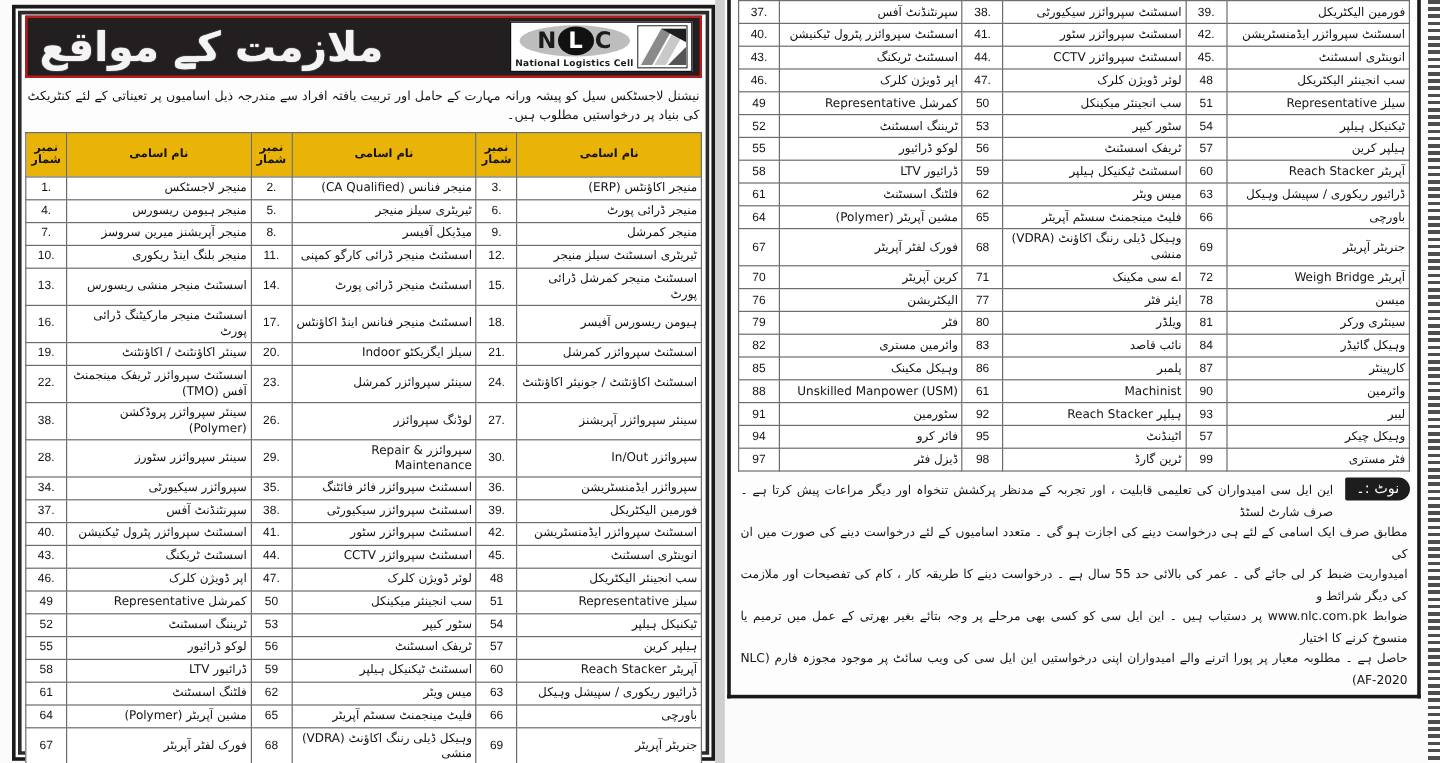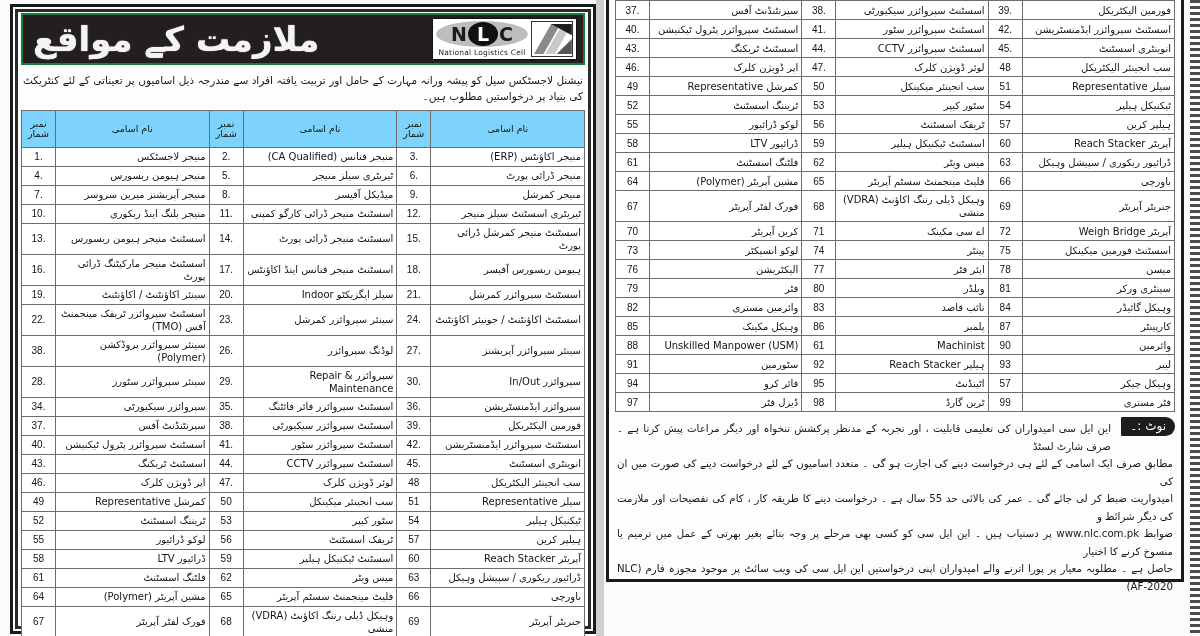--- a/index.html
+++ b/index.html
@@ -43,21 +43,21 @@
     position:absolute; left:586px; top:0; width:10px; height:636px;
     background:repeating-linear-gradient(to bottom,#2e2e2e 0 3px,#fdfdfd 3px 6px);
     opacity:.85;
   }
 
   
   .masthead {
     position:relative; height:52px; background:#231f20;
     display:flex; align-items:center; justify-content:space-between;
     padding:0 6px 0 10px; margin-bottom:4px;
-    border:2px solid #15803d;
+    border:2px solid #b91c1c;
   }
   .masthead-title {
     color:#f4f4f4; font-size:34px; font-weight:bold;
     letter-spacing:1px; direction:rtl; white-space:nowrap;
     font-family:"DejaVu Sans","Liberation Sans",sans-serif;
     text-shadow:0 0 1px #fff;
   }
   .logo-box {
     background:#fff; border:1px solid #111;
     display:flex; align-items:center; padding:2px 3px; height:42px;
@@ -67,21 +67,21 @@
     width:92px; height:26px; display:flex; align-items:center; justify-content:center;
     position:relative;
   }
   .logo-oval .n, .logo-oval .c { color:#1b1b1b; font-weight:bold; font-size:19px; }
   .logo-oval .lwrap {
     background:#111; border-radius:50%; width:30px; height:24px;
     display:flex; align-items:center; justify-content:center; margin:0 1px;
   }
   .logo-oval .l { color:#fff; font-weight:bold; font-size:19px; }
   .logo-sub {
-    font-size:7.5px; font-weight:normal; color:#1b1b1b; text-align:left;
+    font-size:7.5px; font-weight:bold; color:#1b1b1b; text-align:left;
     letter-spacing:.2px; margin-top:1px;
   }
   .logo-left { display:flex; flex-direction:column; align-items:center; }
   .logo-arrow { width:42px; height:36px; margin-left:3px; border:1px solid #333; }
 
   
   .intro {
     direction:rtl; text-align:justify; font-size:10.5px; line-height:1.55;
     color:#181818; padding:3px 2px 5px 2px;
   }
@@ -90,21 +90,21 @@
   table.posts {
     width:100%; border-collapse:collapse; table-layout:fixed;
     background:#fff;
   }
   table.posts th, table.posts td {
     border:1px solid #6d6d6d;
     font-size:10px; color:#141414;
     padding:2px 3px; vertical-align:middle;
   }
   table.posts th {
-    background:#7dd3fc; font-weight:normal; height:37px;
+    background:#eab308; font-weight:bold; height:37px;
     direction:rtl; font-size:9.5px; line-height:1.05;
   }
   td.sn { width:34px; text-align:center; font-size:11px; font-family:"Liberation Sans",sans-serif; }
   td.nm { direction:rtl; text-align:right; height:19px; line-height:1.3; }
   col.c-sn { width:34px; }
 
   
   .note-wrap { margin-top:4px; position:relative; padding-top:2px; }
   .note-badge {
     position:absolute; right:0; top:1px;
@@ -204,21 +204,21 @@
             <tr>
               <td class="sn">10.</td>
               <td class="nm">منیجر بلنگ اینڈ ریکوری</td>
               <td class="sn">11.</td>
               <td class="nm">اسسٹنٹ منیجر ڈرائی کارگو کمپنی</td>
               <td class="sn">12.</td>
               <td class="nm">ٹیریٹری اسسٹنٹ سیلز منیجر</td>
             </tr>
             <tr>
               <td class="sn">13.</td>
-              <td class="nm">اسسٹنٹ منیجر ہیومن ریسورس</td>
+              <td class="nm">اسسٹنٹ منیجر منشی ریسورس</td>
               <td class="sn">14.</td>
               <td class="nm">اسسٹنٹ منیجر ڈرائی پورٹ</td>
               <td class="sn">15.</td>
               <td class="nm">اسسٹنٹ منیجر کمرشل ڈرائی پورٹ</td>
             </tr>
             <tr>
               <td class="sn">16.</td>
               <td class="nm">اسسٹنٹ منیجر مارکیٹنگ ڈرائی پورٹ</td>
               <td class="sn">17.</td>
               <td class="nm">اسسٹنٹ منیجر فنانس اینڈ اکاؤنٹس</td>
@@ -464,28 +464,20 @@
             </tr>
             <tr>
               <td class="sn">70</td>
               <td class="nm">کرین آپریٹر</td>
               <td class="sn">71</td>
               <td class="nm">اے سی مکینک</td>
               <td class="sn">72</td>
               <td class="nm">آپریٹر Weigh Bridge</td>
             </tr>
             <tr>
-              <td class="sn">73</td>
-              <td class="nm">لوکو انسپکٹر</td>
-              <td class="sn">74</td>
-              <td class="nm">پینٹر</td>
-              <td class="sn">75</td>
-              <td class="nm">اسسٹنٹ فورمین میکینکل</td>
-            </tr>
-            <tr>
               <td class="sn">76</td>
               <td class="nm">الیکٹریشن</td>
               <td class="sn">77</td>
               <td class="nm">ایئر فٹر</td>
               <td class="sn">78</td>
               <td class="nm">میسن</td>
             </tr>
             <tr>
               <td class="sn">79</td>
               <td class="nm">فٹر</td>

